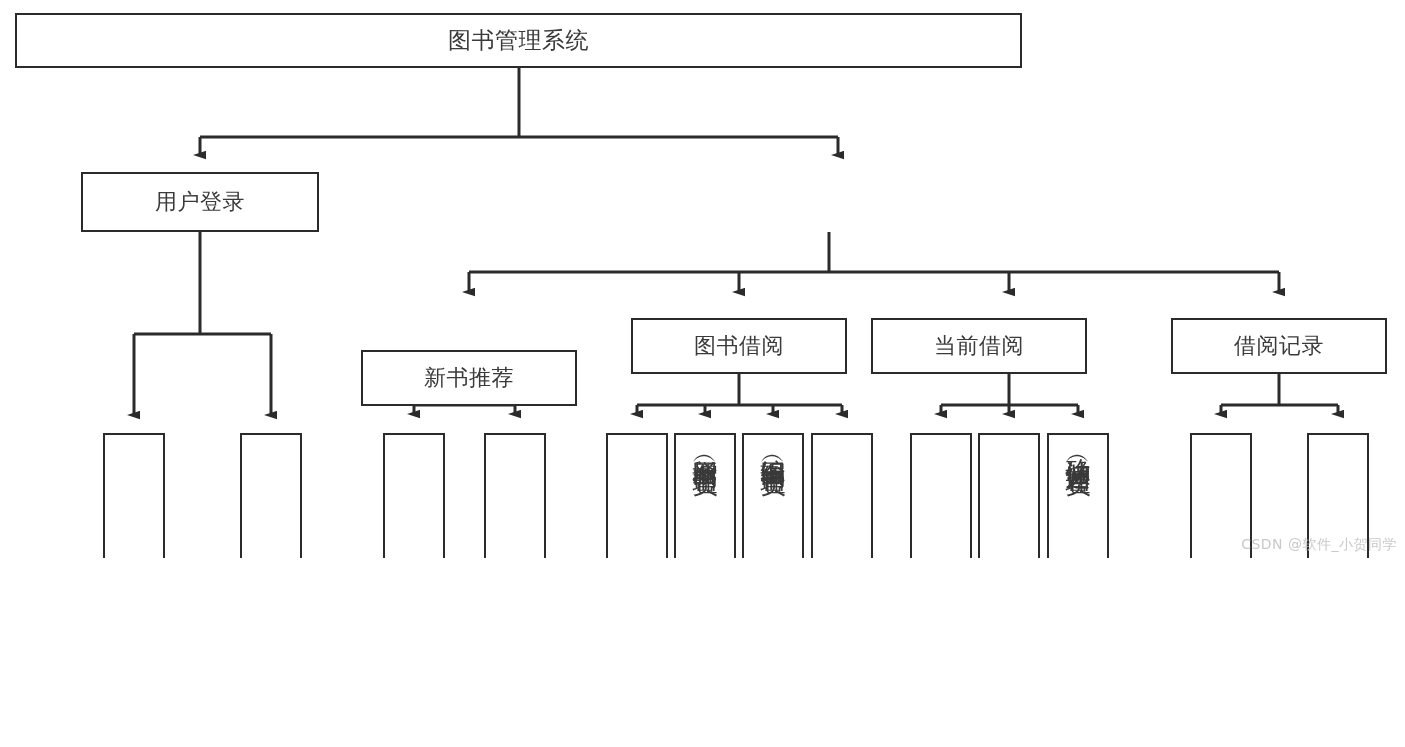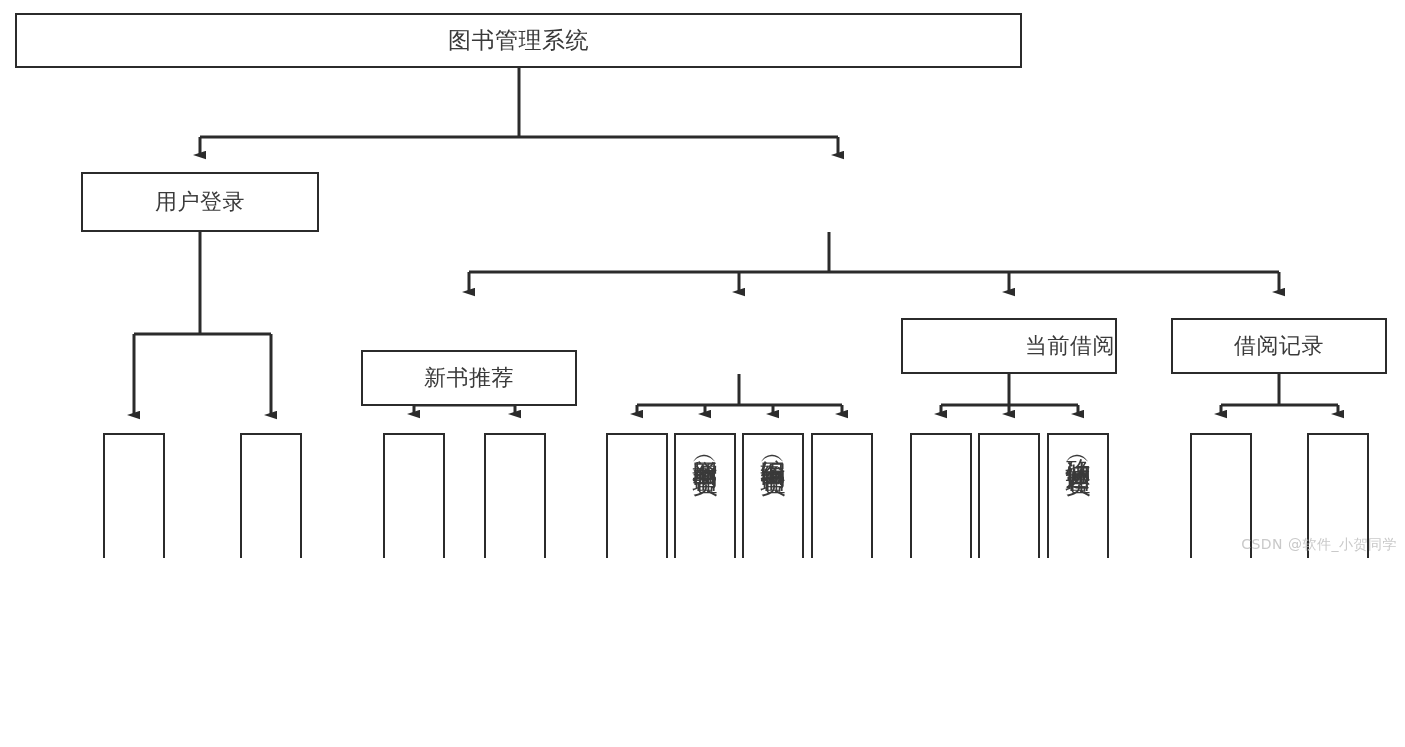--- a/index.html
+++ b/index.html
@@ -145,22 +145,25 @@
 
   <div class="node horiz" style="left:81px; top:172px; width:238px; height:60px;">
     <span class="node-label">用户登录</span>
   </div>
 
 
   <div class="node horiz" style="left:361px; top:318px; width:216px; height:56px;margin-top:32px;">
     <span class="node-label">新书推荐</span>
   </div>
 
-
-  <div class="node horiz" style="left:901px; top:318px; width:216px; height:56px;justify-content:flex-end;">
+  <div class="node horiz" style="left:631px; top:318px; width:216px; height:56px;">
+    <span class="node-label">图书借阅</span>
+  </div>
+
+  <div class="node horiz" style="left:871px; top:318px; width:216px; height:56px;">
     <span class="node-label">当前借阅</span>
   </div>
 
   <div class="node horiz" style="left:1171px; top:318px; width:216px; height:56px;">
     <span class="node-label">借阅记录</span>
   </div>
 
   <div class="node leaf centered" style="left:103px; top:433px; width:62px; height:302px;">
     <span class="node-label">用户登录</span>
   </div>

